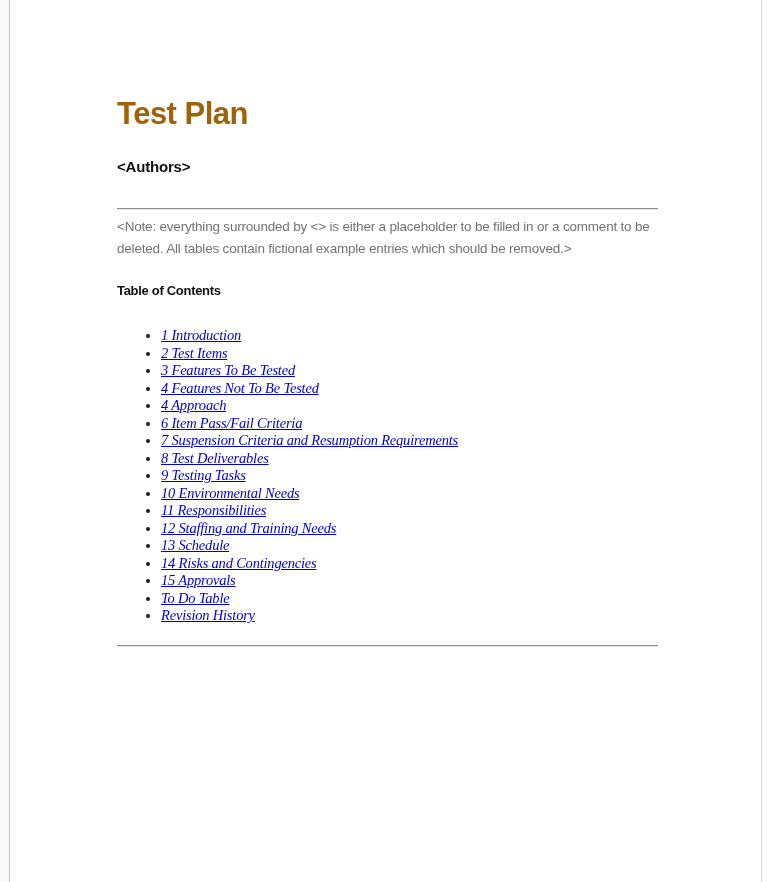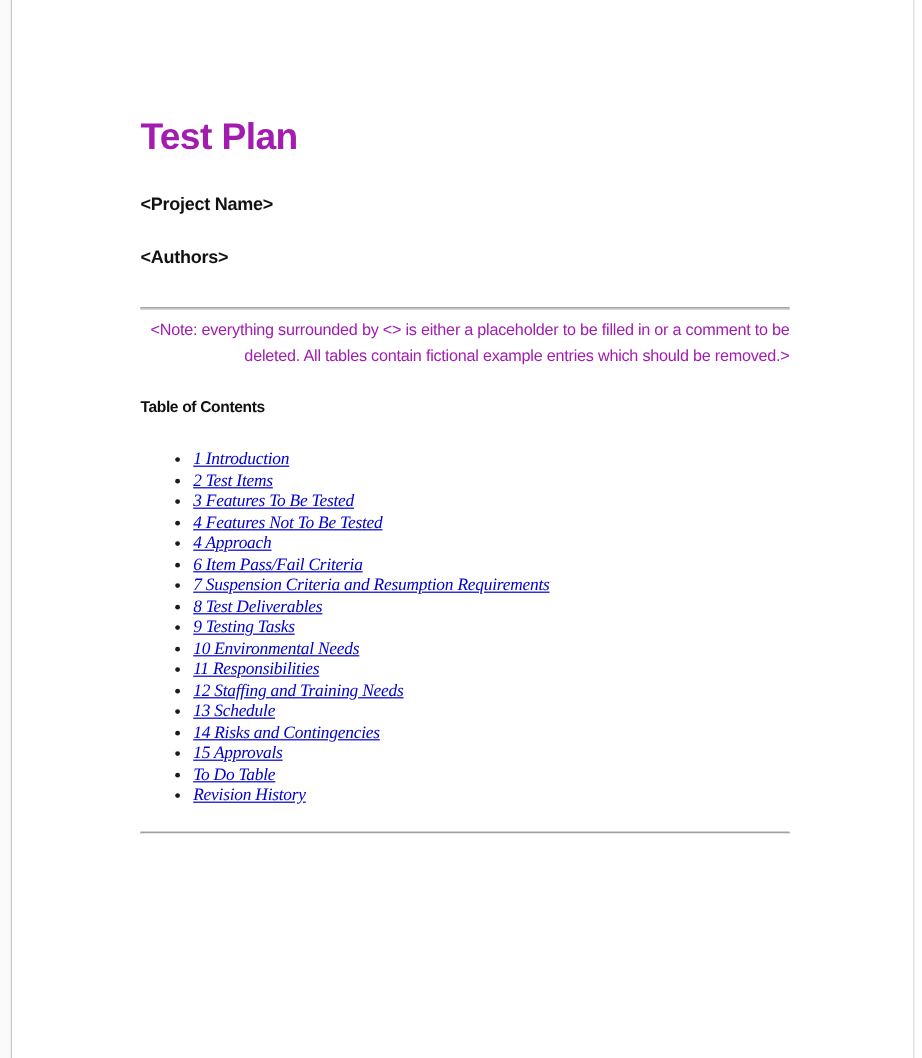--- a/index.html
+++ b/index.html
@@ -32,21 +32,21 @@
     position:absolute;left:117px;top:0;
     width:541px;height:882px;
     padding-top:97px;
   }
   h1.doc-title{
     margin:0;
     font-size:31px;
     font-weight:bold;
     letter-spacing:-0.5px;
     line-height:33px;
-    color:#a21caf;
+    color:#a16207;
   }
   .placeholder-line{
     margin:29px 0 0 0;
     font-size:15px;
     font-weight:bold;
     line-height:15px;
     letter-spacing:-0.2px;
     color:#111;
   }
   .placeholder-line.first{margin-top:33px;}
@@ -58,22 +58,21 @@
     border-bottom:1px solid var(--rule-light);
   }
   .notes{
     margin-top:6px;
   }
   .notes p{
     margin:0;
     font-size:13.5px;
     letter-spacing:-0.2px;
     line-height:22px;
-    color:#a21caf;
-    text-align:right;
+    color:#737373;
   }
   .italic-title{font-style:italic;}
   .style-suffix{white-space:pre-wrap;}
   h2.toc-heading{
     margin:22px 0 0 0;
     font-size:13px;
     font-weight:bold;
     letter-spacing:-0.3px;
     line-height:18px;
     color:#111;
@@ -107,21 +106,20 @@
 </head>
 <body>
 
 <div class="page-gutter-left"></div>
 <div class="page-gutter-right"></div>
 
 <div class="content">
 
   <h1 class="doc-title">Test Plan</h1>
 
-  <p class="placeholder-line first">&lt;Project Name&gt;</p>
   <p class="placeholder-line">&lt;Authors&gt;</p>
 
   <hr class="doc-rule">
 
   <div class="notes">
     <p>&lt;Note: everything surrounded by &lt;&gt; is either a placeholder to be filled in or a comment to be deleted. All tables contain fictional example entries which should be removed.&gt;</p>
   </div>
 
   <h2 class="toc-heading">Table of Contents</h2>
 

